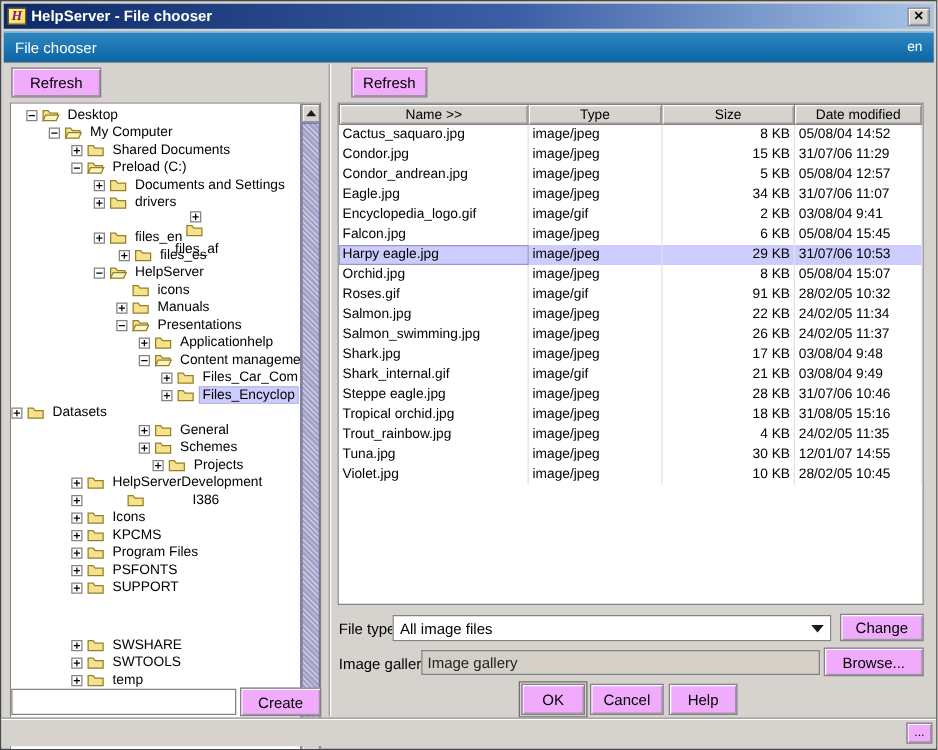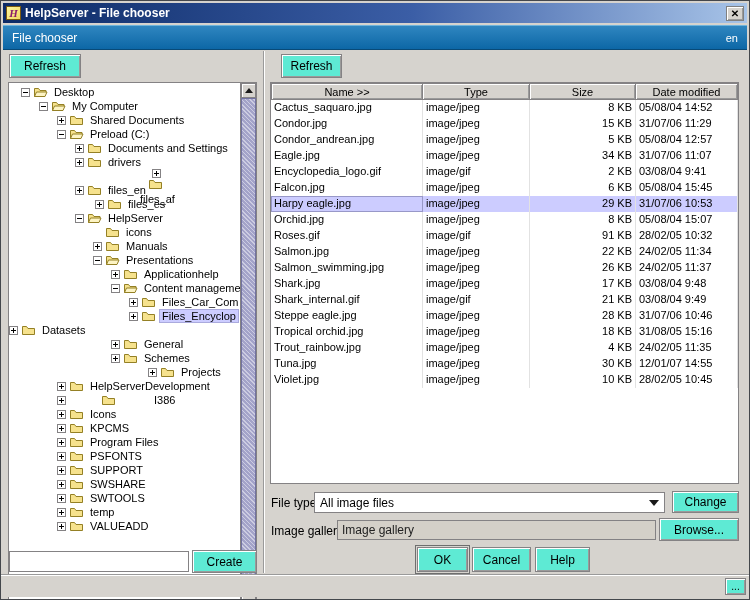--- a/index.html
+++ b/index.html
@@ -23,21 +23,21 @@
                font-size:10px; font-weight:bold; color:#000; }
 
   
   .banner { position:absolute; left:2px; top:24px; width:744px; height:25px;
             background:linear-gradient(#2f86c0,#0d67a6);
             border-top:1px solid #6fb4dc; border-bottom:1px solid #084a78;
             display:flex; align-items:center; color:#fff; font-size:12px; padding:0 9px; }
   .banner .lang { margin-left:auto; font-size:11px; }
 
   
-  .btn { background:#5eead4; border:1px solid #848284;
+  .btn { background:#f0abfc; border:1px solid #848284;
          box-shadow:inset 1px 1px 0 #ffffff, inset -1px -1px 0 #9a9a9a;
          display:flex; align-items:center; justify-content:center;
          font-size:12px; color:#000; position:absolute; }
   .btn.focused { box-shadow:inset 1px 1px 0 #ffffff, inset -1px -1px 0 #9a9a9a,
                  0 0 0 1px #d6d3ce, 0 0 0 2px #6e6e6e; }
 
   .divider-v { position:absolute; left:262px; top:50px; width:2px; height:522px;
                border-left:1px solid #9a9a9a; border-right:1px solid #fff; }
 
   
@@ -307,21 +307,21 @@
         </div>
         <div class="tree-row" style="padding-left: 102px;">
           <span class="exp plus"></span>
           <span class="folder">
             <svg width="15" height="12">
               <path d="M1.5 10.5v-8h4l1.5 2h6.5v6z" fill="#f6e28d" stroke="#948025"></path>
             </svg>
           </span>
           <span class="tlabel">Schemes</span>
         </div>
-        <div class="tree-row" style="padding-left: 113px; margin-left: 26px;">
+        <div class="tree-row" style="padding-left: 113px;">
           <span class="exp plus"></span>
           <span class="folder">
             <svg width="15" height="12">
               <path d="M1.5 10.5v-8h4l1.5 2h6.5v6z" fill="#f6e28d" stroke="#948025"></path>
             </svg>
           </span>
           <span class="tlabel">Projects</span>
         </div>
         <div class="tree-row" style="padding-left: 48px;">
           <span class="exp plus"></span>
@@ -379,21 +379,21 @@
         </div>
         <div class="tree-row" style="padding-left: 48px;">
           <span class="exp plus"></span>
           <span class="folder">
             <svg width="15" height="12">
               <path d="M1.5 10.5v-8h4l1.5 2h6.5v6z" fill="#f6e28d" stroke="#948025"></path>
             </svg>
           </span>
           <span class="tlabel">SUPPORT</span>
         </div>
-        <div class="tree-row" style="padding-left: 48px;">
+        <div class="tree-row" style="padding-left: 48px; margin-top: 32px;">
           <span class="exp plus"></span>
           <span class="folder">
             <svg width="15" height="12">
               <path d="M1.5 10.5v-8h4l1.5 2h6.5v6z" fill="#f6e28d" stroke="#948025"></path>
             </svg>
           </span>
           <span class="tlabel">SWSHARE</span>
         </div>
         <div class="tree-row" style="padding-left: 48px;">
           <span class="exp plus"></span>

